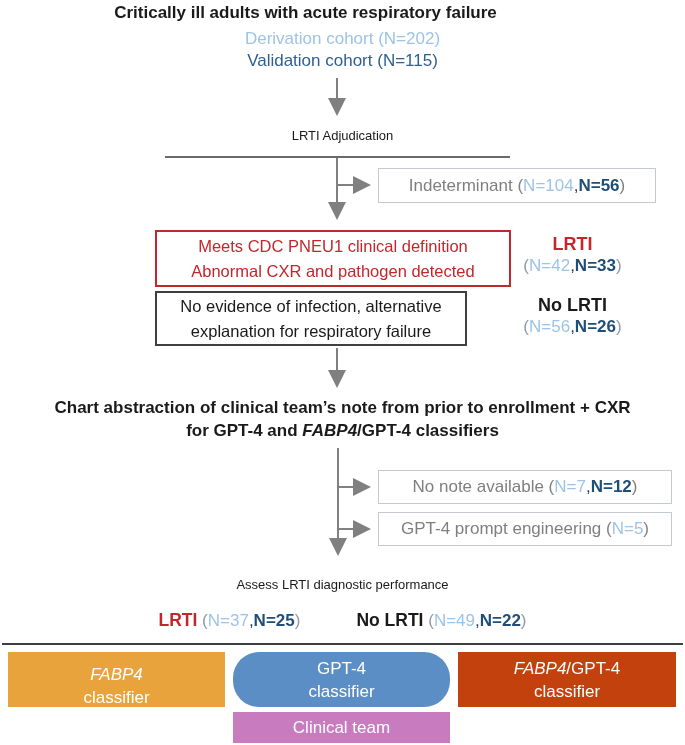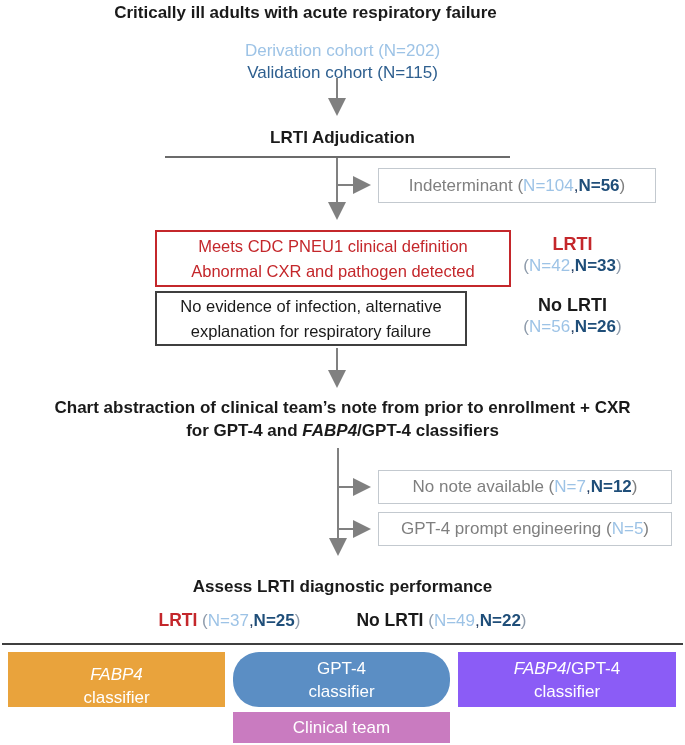--- a/index.html
+++ b/index.html
@@ -17,22 +17,22 @@
   
   .c-black{color:#1a1a1a;}
   .c-light{color:#9DC3E6;}
   .c-val{color:#2E5F8F;}
   .c-navy{color:#1F4E79;font-weight:bold;}
   .c-comma{color:#1F3A5F;}
   .c-paren{color:#8E9BAB;}
   .c-red{color:#C4272B;}
 
   .title{left:0;top:3px;width:611px;font-size:17px;font-weight:bold;color:#1a1a1a;}
-  .cohort{left:0;width:685px;font-size:17px;margin-top:12px;}
-  .heading{left:0;width:685px;font-size:17px;font-weight:bold;color:#1a1a1a;}
+  .cohort{left:0;width:685px;font-size:17px;}
+  .heading{left:0;width:685px;font-size:13px;font-weight:normal;color:#1a1a1a;}
 
   .gbox{
     background:#fff;border:1px solid #C3C9CF;
     font-size:17px;color:#7F7F7F;
     display:flex;align-items:center;justify-content:center;
     box-sizing:border-box;white-space:nowrap;
   }
   .red-box{
     left:155px;top:230px;width:356px;height:57px;
     border:2px solid #C4272B;box-sizing:border-box;
@@ -52,21 +52,21 @@
   .results{left:0;top:610px;width:685px;display:flex;justify-content:center;gap:56px;font-size:17px;}
   .results .lbl{font-weight:bold;font-size:17.5px;}
 
   .cbox{
     color:#ffffff;font-size:17px;line-height:23px;
     display:flex;flex-direction:column;align-items:center;justify-content:center;
     text-align:center;
   }
   .box-orange{left:8px;top:652px;width:217px;height:55px;background:#E9A33C;}
   .box-blue{left:233px;top:652px;width:217px;height:55px;background:#5B8EC4;border-radius:26px;}
-  .box-green{left:458px;top:652px;width:218px;height:55px;background:#8b5cf6;}
+  .box-green{left:458px;top:652px;width:218px;height:55px;background:#c2410c;}
   .box-pink{left:233px;top:712px;width:217px;height:31px;background:#C97BC0;}
   .it{font-style:italic;margin-top:12px;}
 </style>
 </head>
 <body>
 
 <div id="figure">
 
   <svg id="connectors" width="685" height="745">
     <defs>

